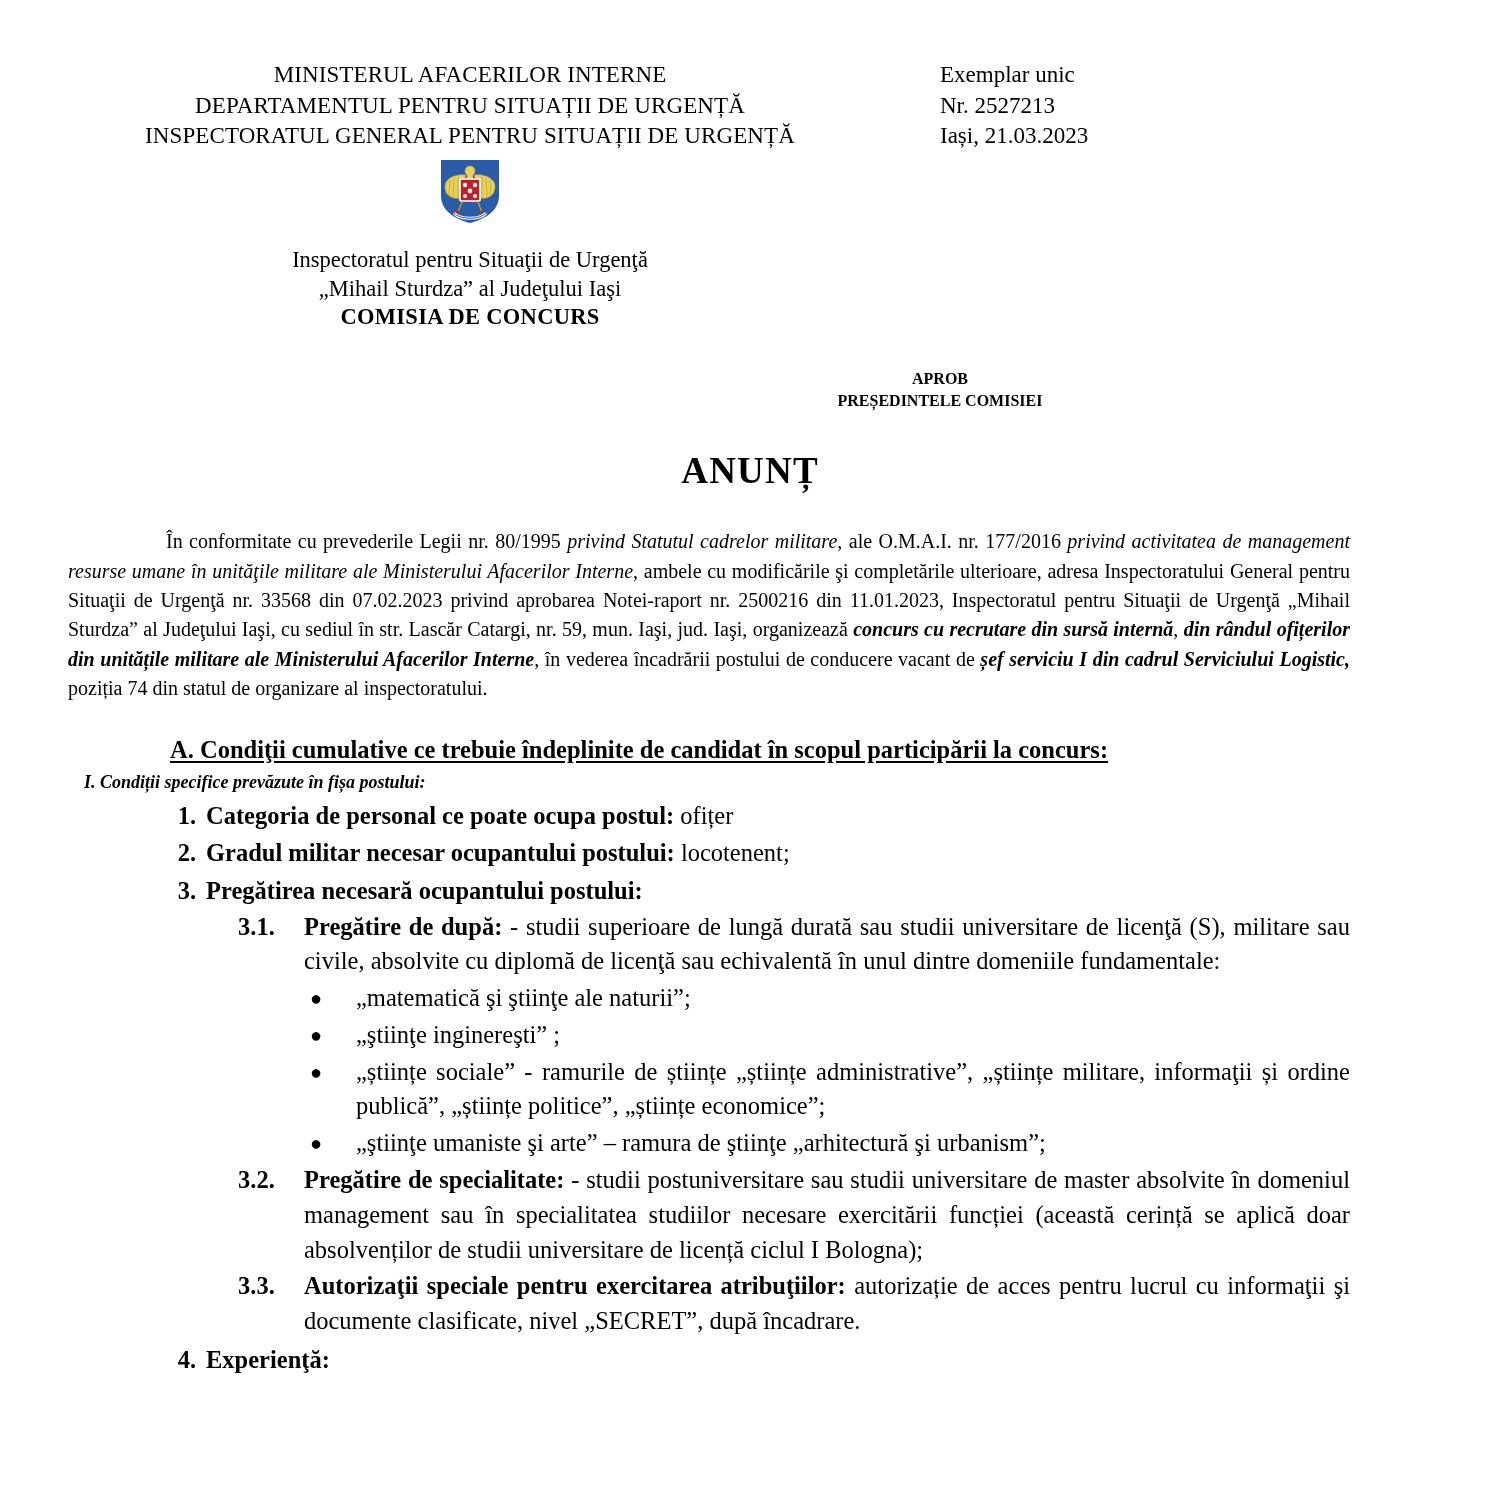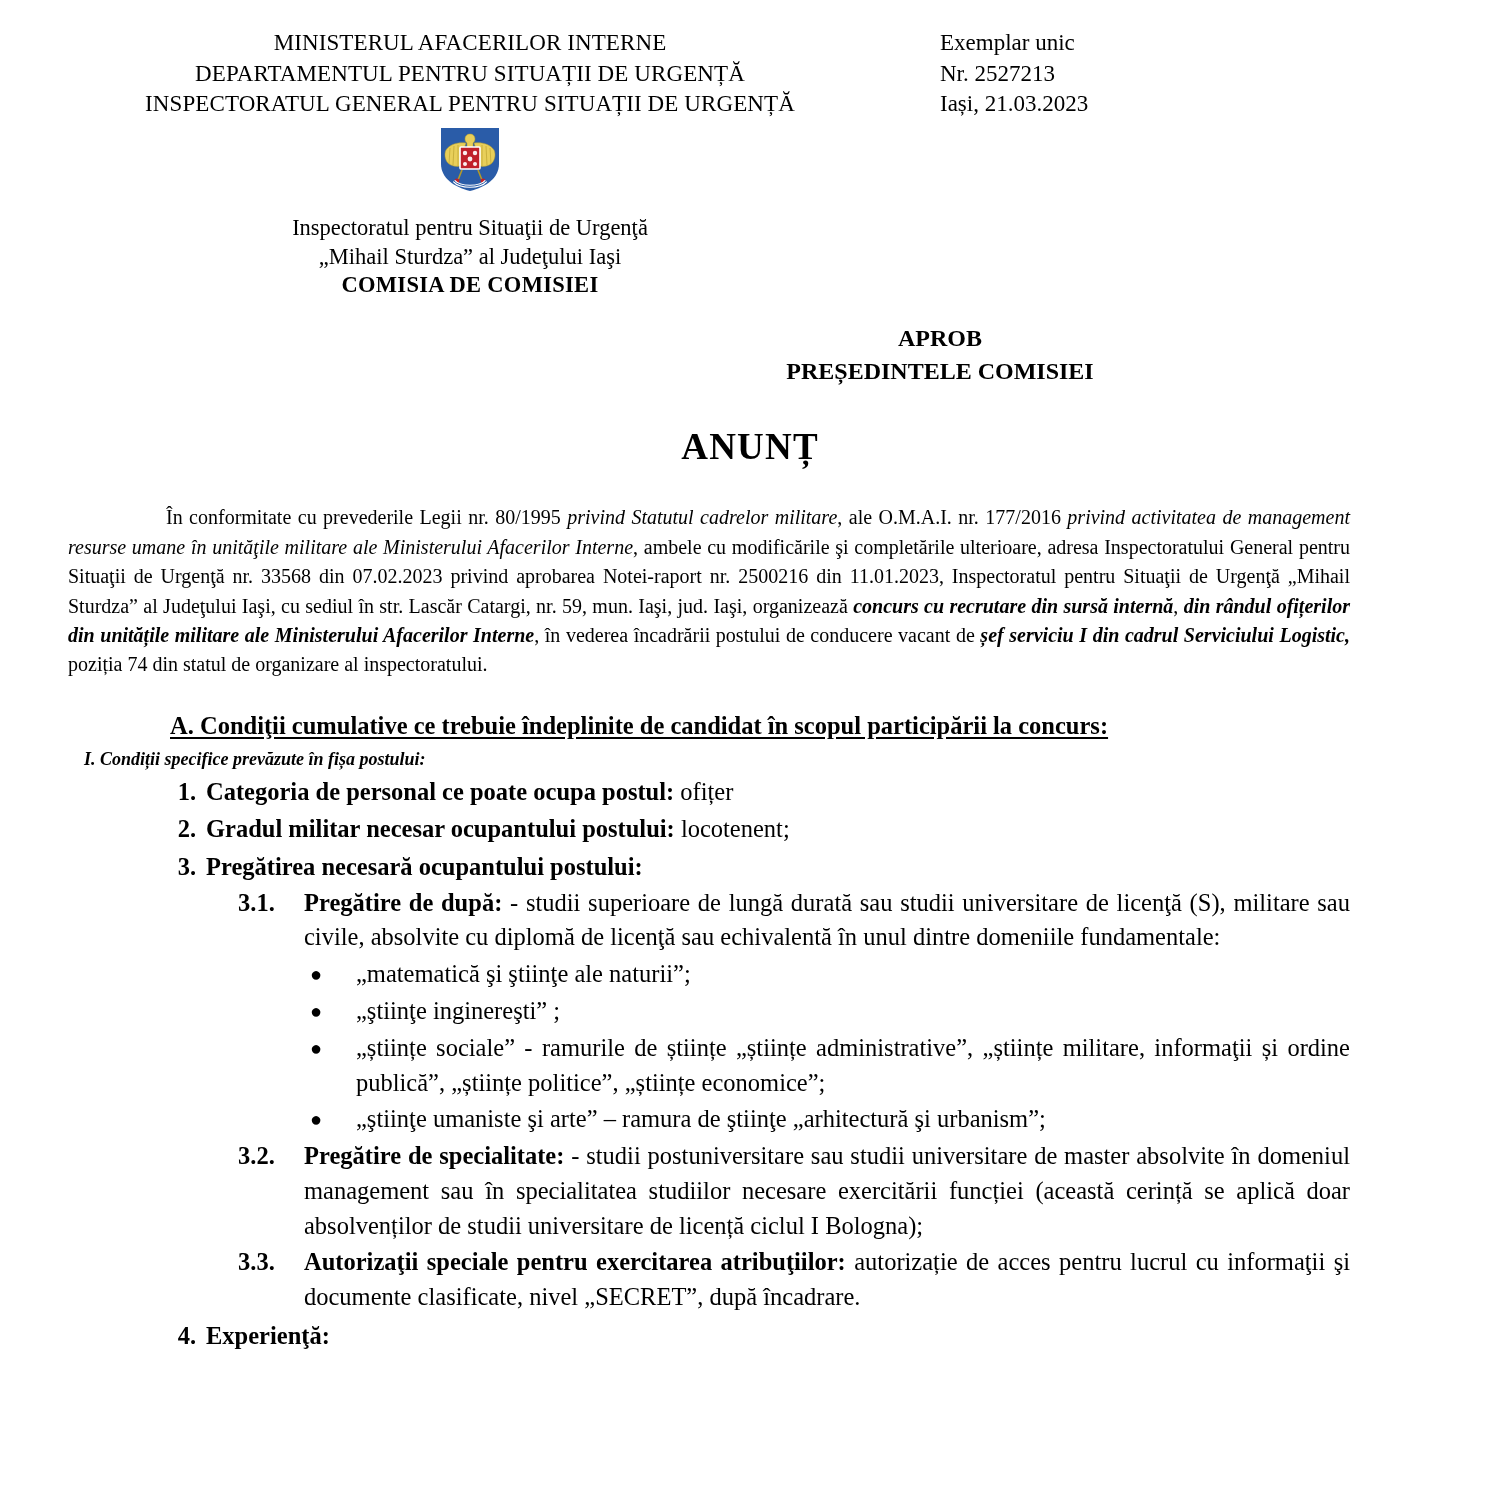--- a/index.html
+++ b/index.html
@@ -25,21 +25,21 @@
     height: 1500px;
     box-sizing: border-box;
     padding: 0;
   }
 
   
   .header-row {
     display: flex;
     flex-direction: row;
     align-items: flex-start;
-    padding-top: 28px;
+    padding-top: 60px;
   }
   .header-left {
     width: 880px;
     text-align: center;
     padding-left: 30px;
   }
   .header-left .hline {
     font-size: 23px;
     line-height: 1.33;
     letter-spacing: 0.1px;
@@ -82,25 +82,25 @@
     line-height: 1.28;
     white-space: nowrap;
   }
   .unit-block .uline.bold {
     font-weight: bold;
     letter-spacing: 0.3px;
   }
 
   
   .aprob {
-    margin-top: 22px;
+    margin-top: 36px;
     text-align: center;
     padding-left: 380px;
     font-weight: bold;
-    font-size: 24px;
+    font-size: 16px;
     line-height: 1.38;
   }
   .aprob .aline { white-space: nowrap; }
 
   
   .doc-title {
     text-align: center;
     font-weight: bold;
     font-size: 37px;
     margin-top: 40px;
@@ -256,21 +256,21 @@
 
         <path d="M16 55 C22 62 42 62 48 55" stroke="#ffffff" stroke-width="3" fill="none"></path>
         <path d="M16 55 C22 62 42 62 48 55" stroke="#2a5ca8" stroke-width="1" fill="none"></path>
       </svg>
     </span>
   </div>
 
   <div class="unit-block">
     <div class="uline">Inspectoratul pentru Situaţii de Urgenţă</div>
     <div class="uline">„Mihail Sturdza” al Judeţului Iaşi</div>
-    <div class="uline bold">COMISIA DE COMISIEI</div>
+    <div class="uline bold">COMISIA DE CONCURS</div>
   </div>
 
   <div class="aprob">
     <div class="aline">APROB</div>
     <div class="aline">PREȘEDINTELE COMISIEI</div>
   </div>
 
   <div class="doc-title">ANUNȚ</div>
 
   <p class="intro"><span>În conformitate cu prevederile Legii nr. 80/1995 </span><span class="i">privind Statutul cadrelor militare</span><span>, ale O.M.A.I. nr. 177/2016 </span><span class="i">privind activitatea de management resurse umane în unităţile militare ale Ministerului Afacerilor Interne</span><span>, ambele cu modificările şi completările ulterioare, adresa Inspectoratului General pentru Situaţii de Urgenţă nr. 33568 din 07.02.2023 privind aprobarea Notei-raport nr. 2500216 din 11.01.2023, Inspectoratul pentru Situaţii de Urgenţă „Mihail Sturdza” al Judeţului Iaşi, cu sediul în str. Lascăr Catargi, nr. 59, mun. Iaşi, jud. Iaşi, organizează </span><span class="bi">concurs cu recrutare din sursă internă</span><span>, </span><span class="bi">din rândul ofițerilor din unitățile militare ale Ministerului Afacerilor Interne</span><span>, în vederea încadrării postului de conducere vacant de </span><span class="bi">șef serviciu I din cadrul Serviciului Logistic,</span><span> poziția 74 din statul de organizare al inspectoratului.</span></p>

